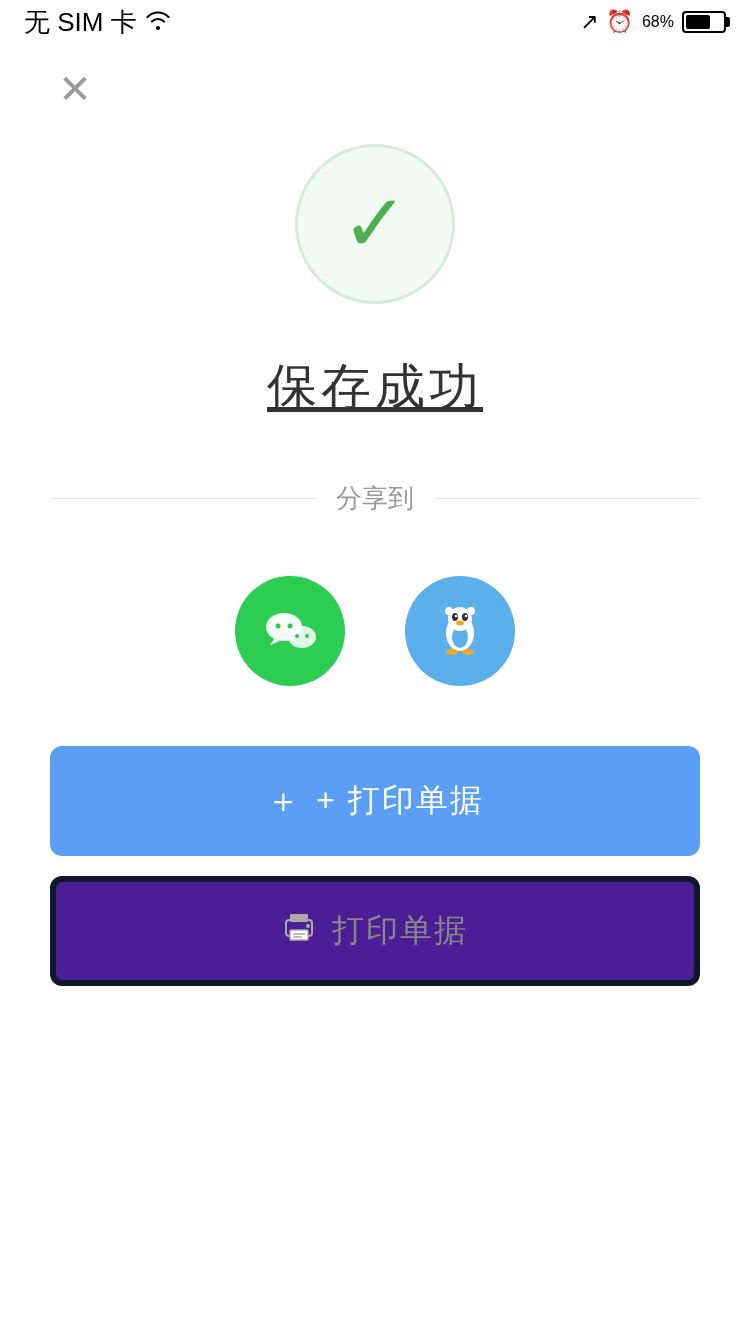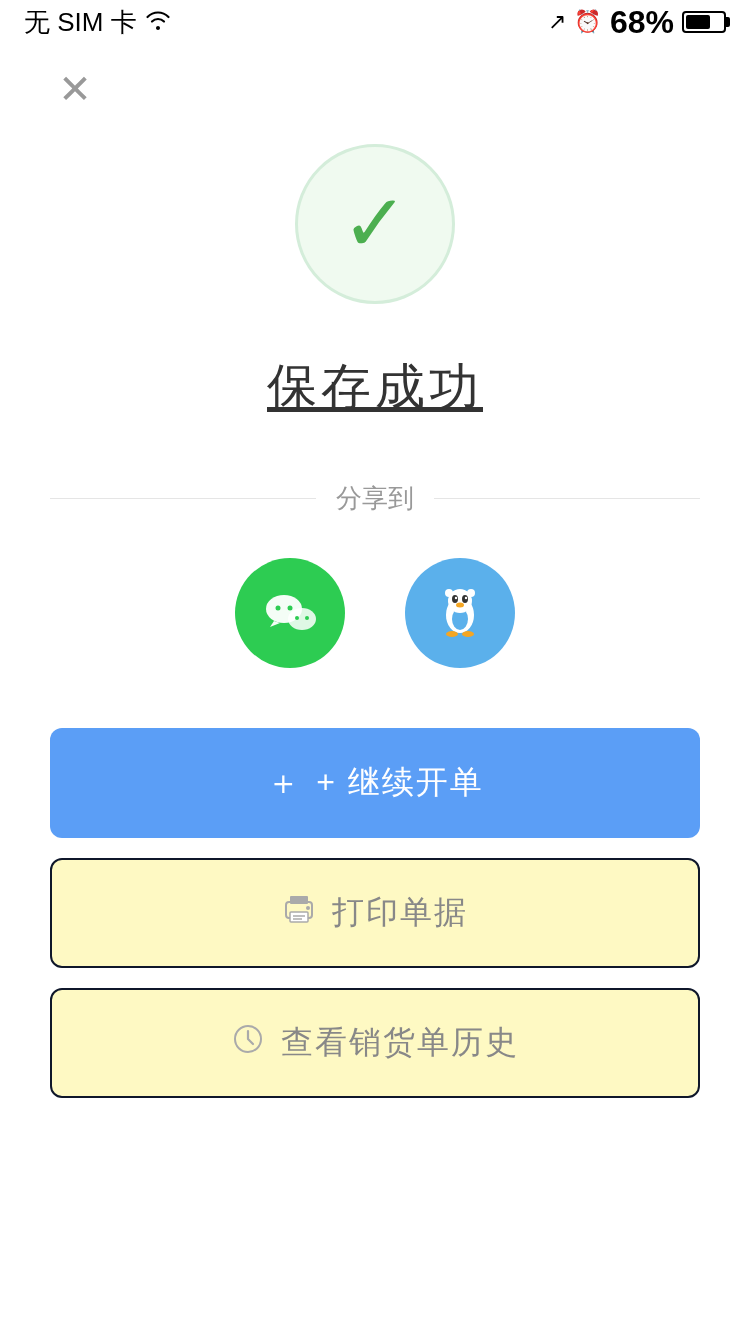--- a/index.html
+++ b/index.html
@@ -144,21 +144,21 @@
       letter-spacing: 4px;
       text-decoration: underline;
     }
 
     
     .share-divider {
       width: 100%;
       display: flex;
       align-items: center;
       gap: 20px;
-      margin-bottom: 42px;
+      margin-bottom: 60px;
     }
 
     .divider-line {
       flex: 1;
       height: 1px;
       background: #e5e5e5;
     }
 
     .share-label {
       font-size: 26px;
@@ -222,23 +222,23 @@
       gap: 16px;
       cursor: pointer;
     }
 
     .btn-primary {
       background: #5b9ef6;
       color: #ffffff;
     }
 
     .btn-secondary {
-      background: #fef9c3;
+      background: #4c1d95;
       color: #888888;
-      border: 2px solid #0f172a;
+      border: 6px solid #0f172a;
     }
 
     .btn-icon {
       font-size: 34px;
     }
 
     .btn-text {
       font-size: 32px;
       letter-spacing: 2px;
     }
@@ -253,21 +253,21 @@
       <svg width="26" height="22" viewBox="0 0 26 22" fill="none">
         <path d="M13 18 C14.1 18 15 18.9 15 20 C15 21.1 14.1 22 13 22 C11.9 22 11 21.1 11 20 C11 18.9 11.9 18 13 18Z" fill="#000"></path>
         <path d="M7 13.5 C8.7 11.8 10.7 11 13 11 C15.3 11 17.3 11.8 19 13.5" stroke="#000" stroke-width="2.2" stroke-linecap="round" fill="none"></path>
         <path d="M2.5 9 C5.4 6.1 9 4.5 13 4.5 C17 4.5 20.6 6.1 23.5 9" stroke="#000" stroke-width="2.2" stroke-linecap="round" fill="none"></path>
       </svg>
     </span>
   </div>
   <div class="status-right">
     <span style="font-size:22px;">↗</span>
     <span style="font-size:22px;">⏰</span>
-    <span style="font-size:32px;font-weight:bold;">68%</span>
+    <span style="font-size:16px;">68%</span>
     <div class="battery-container">
       <div class="battery-icon">
         <div class="battery-fill"></div>
       </div>
     </div>
   </div>
 </div>
 
 <div class="main-content">
 
@@ -328,42 +328,33 @@
         <circle cx="19" cy="10" r="4" fill="white"></circle>
         <circle cx="41" cy="10" r="4" fill="white"></circle>
       </svg>
     </div>
   </div>
 
   <div class="action-buttons">
 
     <button class="action-btn btn-primary">
       <span class="btn-icon">＋</span>
-      <span class="btn-text">+ 继续开单</span>
+      <span class="btn-text">+ 打印单据</span>
     </button>
 
     <button class="action-btn btn-secondary">
       <span class="btn-icon">
         <svg width="34" height="34" viewBox="0 0 34 34" fill="none">
           <rect x="4" y="10" width="26" height="16" rx="3" stroke="#aaa" stroke-width="2" fill="none"></rect>
           <rect x="8" y="4" width="18" height="8" rx="1" fill="#aaa"></rect>
           <rect x="8" y="20" width="18" height="10" rx="1" fill="white" stroke="#aaa" stroke-width="1.5"></rect>
           <line x1="11" y1="24" x2="23" y2="24" stroke="#aaa" stroke-width="1.5"></line>
           <line x1="11" y1="27" x2="20" y2="27" stroke="#aaa" stroke-width="1.5"></line>
           <circle cx="26" cy="16" r="2" fill="#aaa"></circle>
         </svg>
       </span>
       <span class="btn-text">打印单据</span>
     </button>
 
-    <button class="action-btn btn-secondary">
-      <span class="btn-icon">
-        <svg width="34" height="34" viewBox="0 0 34 34" fill="none">
-          <circle cx="17" cy="17" r="13" stroke="#aaa" stroke-width="2" fill="none"></circle>
-          <polyline points="17,9 17,17 22,22" stroke="#aaa" stroke-width="2.2" stroke-linecap="round" stroke-linejoin="round" fill="none"></polyline>
-        </svg>
-      </span>
-      <span class="btn-text">查看销货单历史</span>
-    </button>
 
   </div>
 
 </div>
 
 </body></html>

